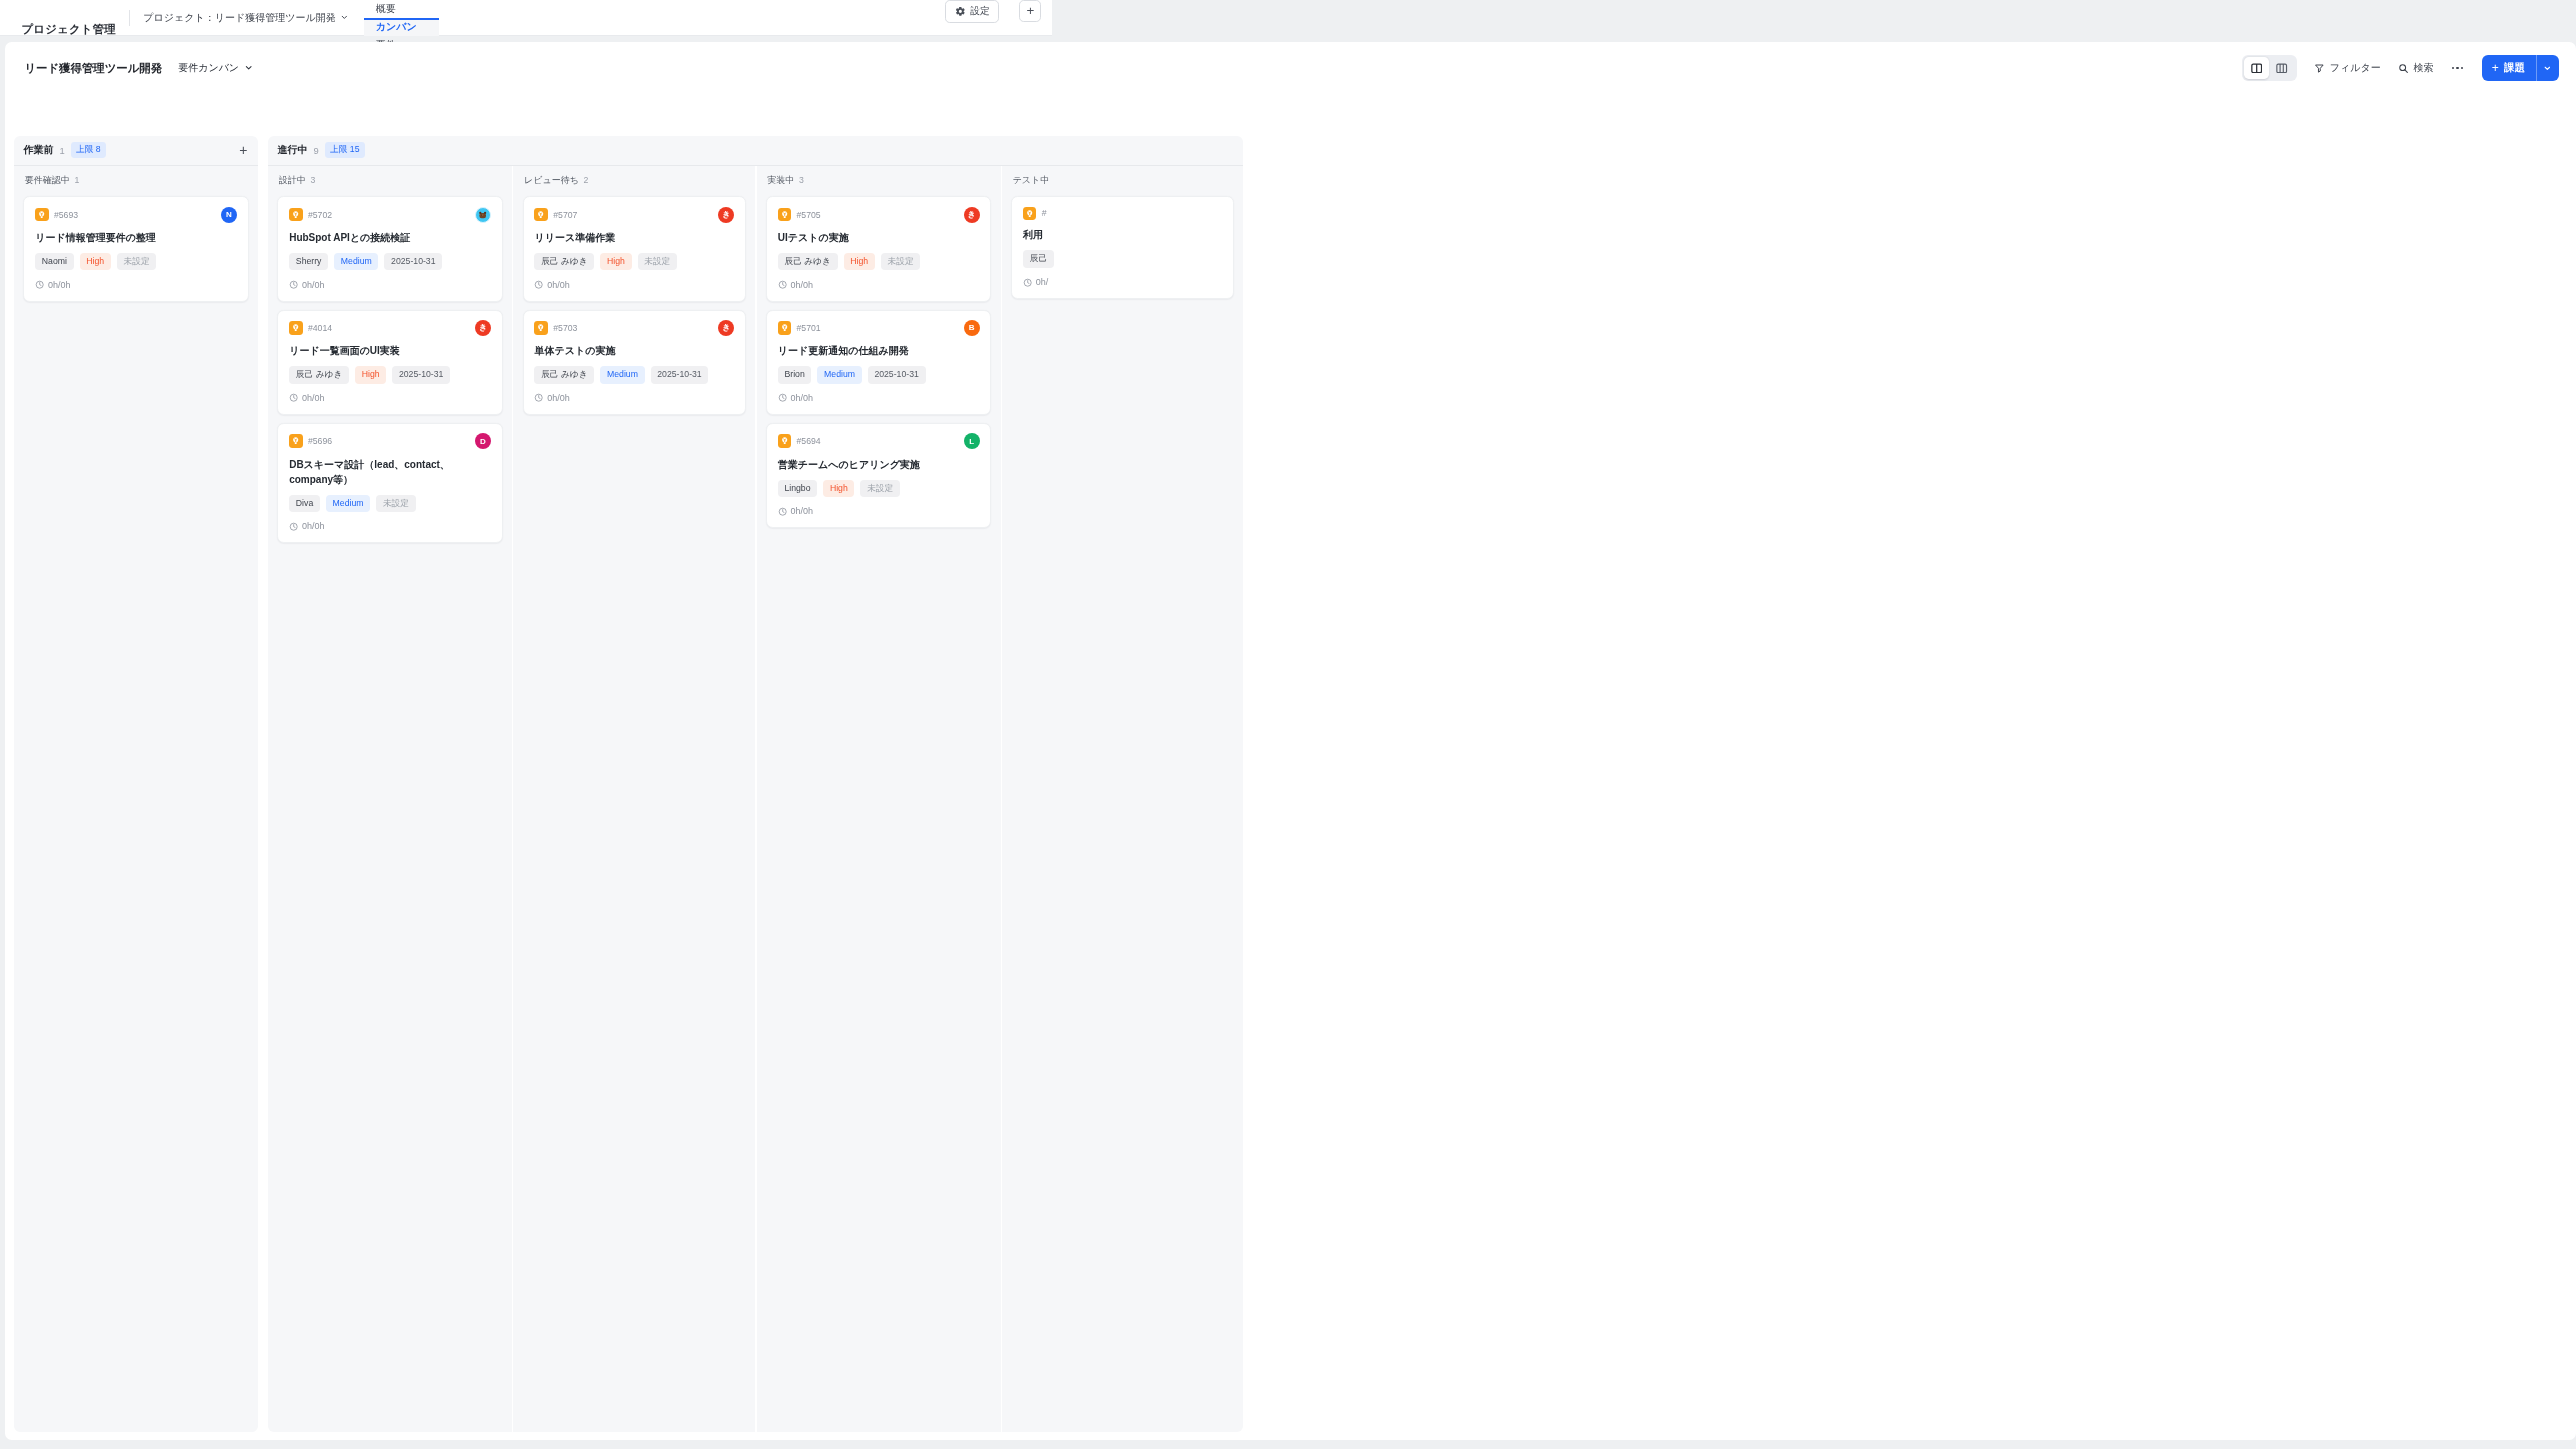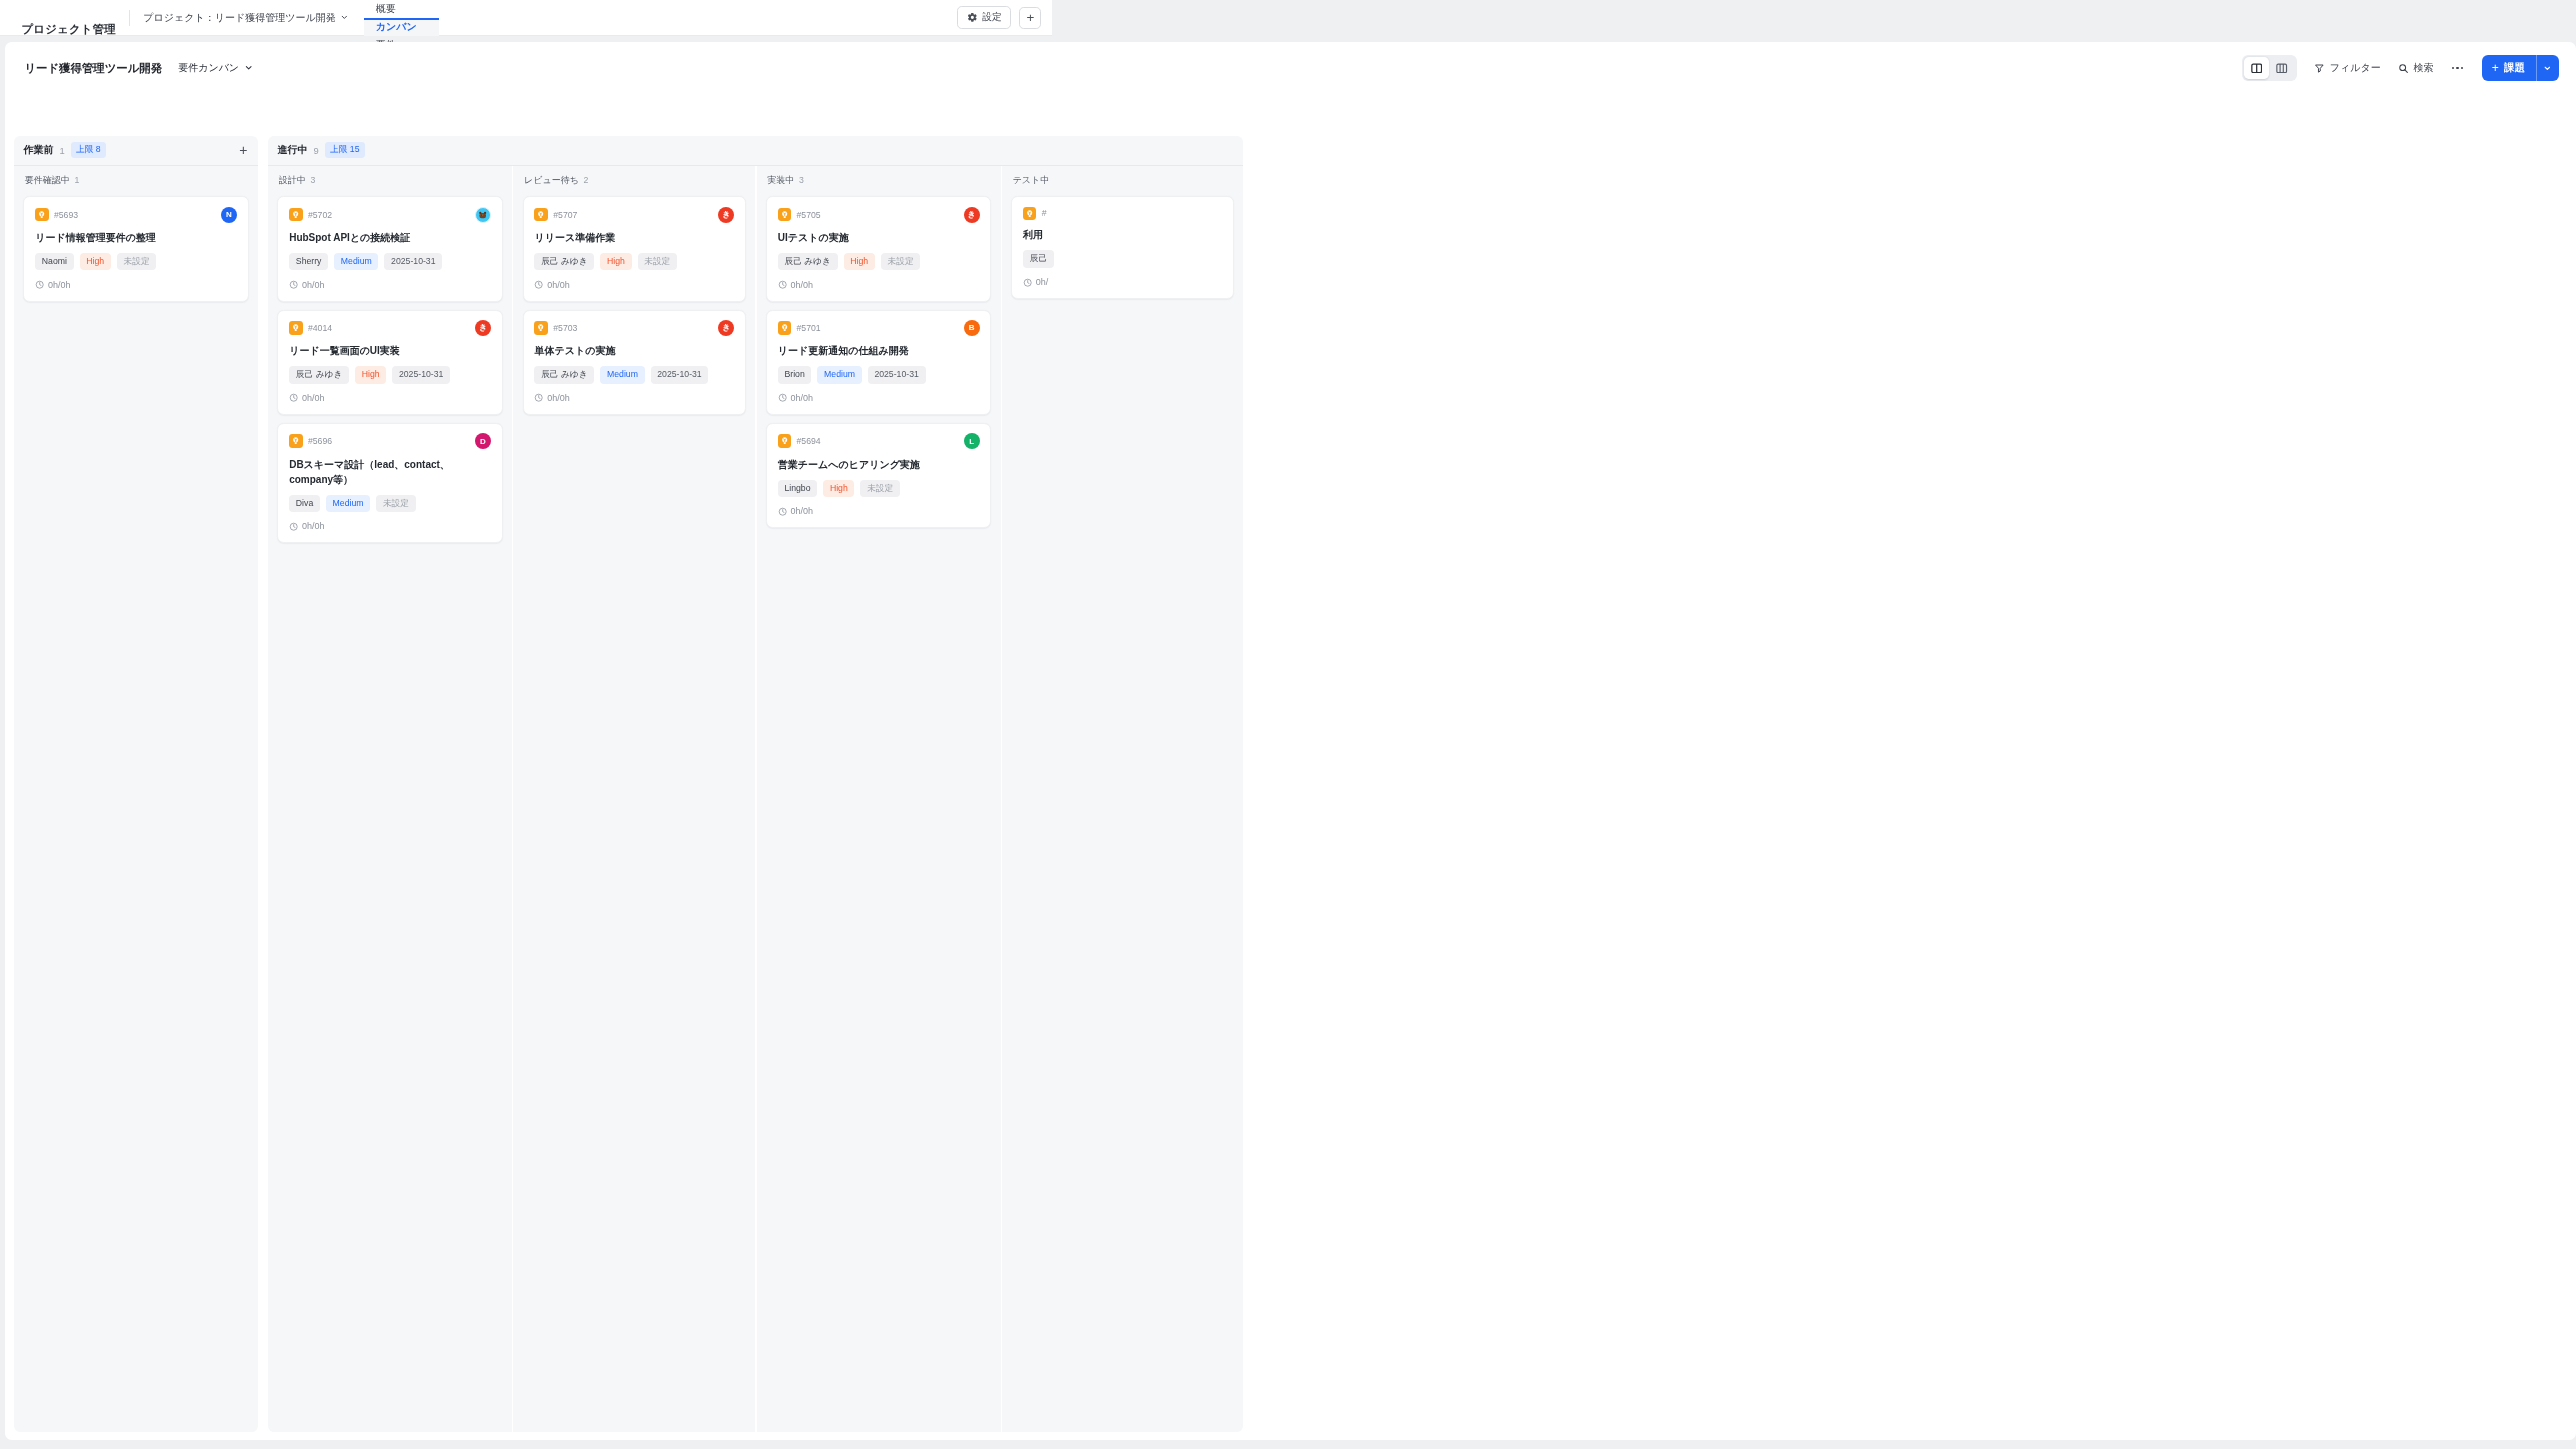--- a/index.html
+++ b/index.html
@@ -8,21 +8,21 @@
 
   
   .topnav { height:36px; background:#fff; border-bottom:0.7px solid #e8eaed; display:flex; align-items:stretch; padding-left:21.5px; padding-right:10.7px; }
   .topnav .lhs { display:flex; align-items:center; }
   .app-title { font-size:11.4px; font-weight:700; color:#2a2e36; letter-spacing:0.2px;margin-top:23px; }
   .vdiv { width:0.7px; height:16px; background:#e2e4e8; margin:0 13.4px; align-self:center; }
   .proj-sel { display:flex; align-items:center; gap:4.7px; font-size:10px; color:#383d46; cursor:pointer; }
   .tabs { display:flex; margin-left:14.8px; align-items:stretch;flex-direction:column; }
   .tab { display:flex; align-items:center; gap:4px; padding:0 12px; font-size:10px; color:#3c414b; cursor:pointer; border-top:2px solid transparent; border-bottom:2px solid transparent; }
   .tab.active { background:#f5f6f8; border-top-color:#2066f5; color:#2066f5; font-weight:600; }
-  .topnav .rhs { margin-left:auto; display:flex; align-items:center; gap:8px;padding-left:44px; }
+  .topnav .rhs { margin-left:auto; display:flex; align-items:flex-start; gap:20px;padding-left:44px; }
   .btn-outline { display:flex; align-items:center; gap:4.7px; height:23px; padding:0 8.7px; border:0.7px solid #d9dce1; border-radius:4.7px; background:#fff; font-size:9.7px; color:#3c414b; cursor:pointer; }
   .btn-square { width:22px; height:22px; border:0.7px solid #d9dce1; border-radius:4.7px; background:#fff; display:flex; align-items:center; justify-content:center; font-size:13.4px; color:#4a4f58; cursor:pointer; line-height:1; }
 
   
   .panel { position:absolute; left:5.4px; right:0; top:42px; bottom:9.4px; background:#fff; border-radius:6.7px; overflow:hidden; }
   .panel-head { height:52px; display:flex; align-items:center; padding:0 17.4px 0 19px; }
   .board-title { font-size:11.4px; font-weight:700; color:#23262c; }
   .view-sel { display:flex; align-items:center; gap:5.4px; margin-left:16px; font-size:10px; color:#2c313a; cursor:pointer; }
   .panel-head .controls { margin-left:auto; display:flex; align-items:center; gap:17.4px; }
   .seg { display:flex; background:#eceef2; border-radius:6px; padding:2px; }

